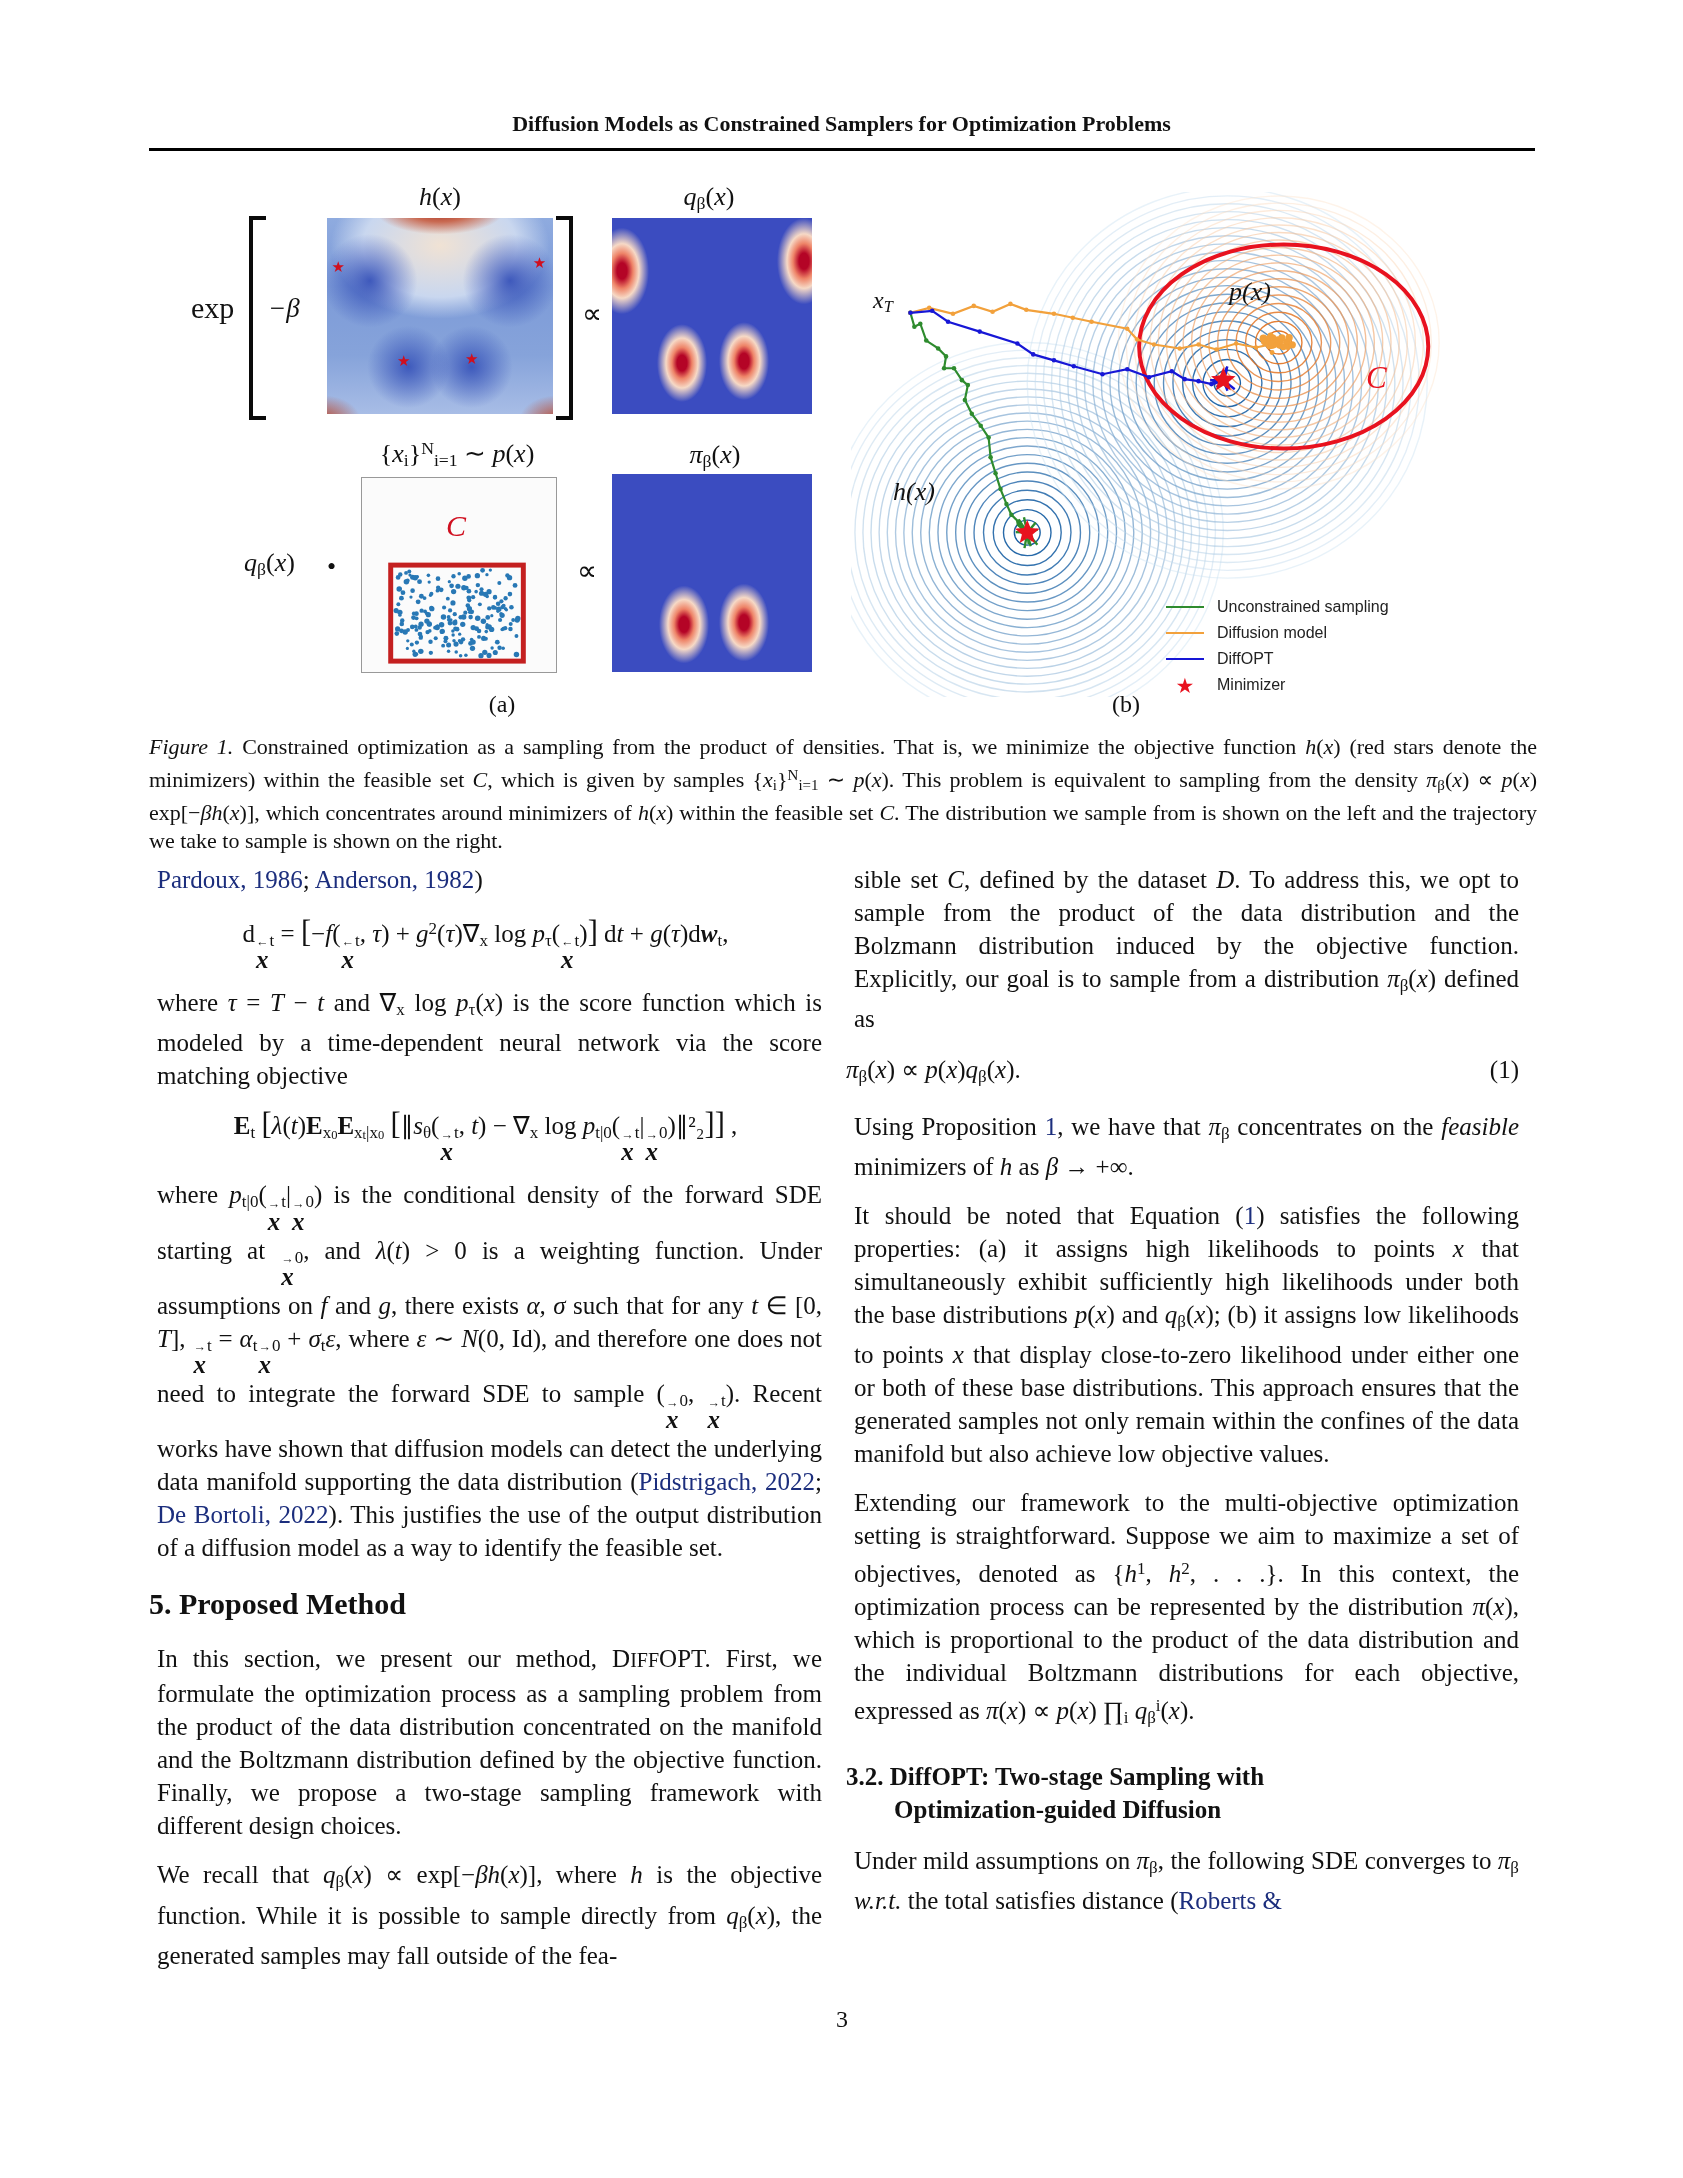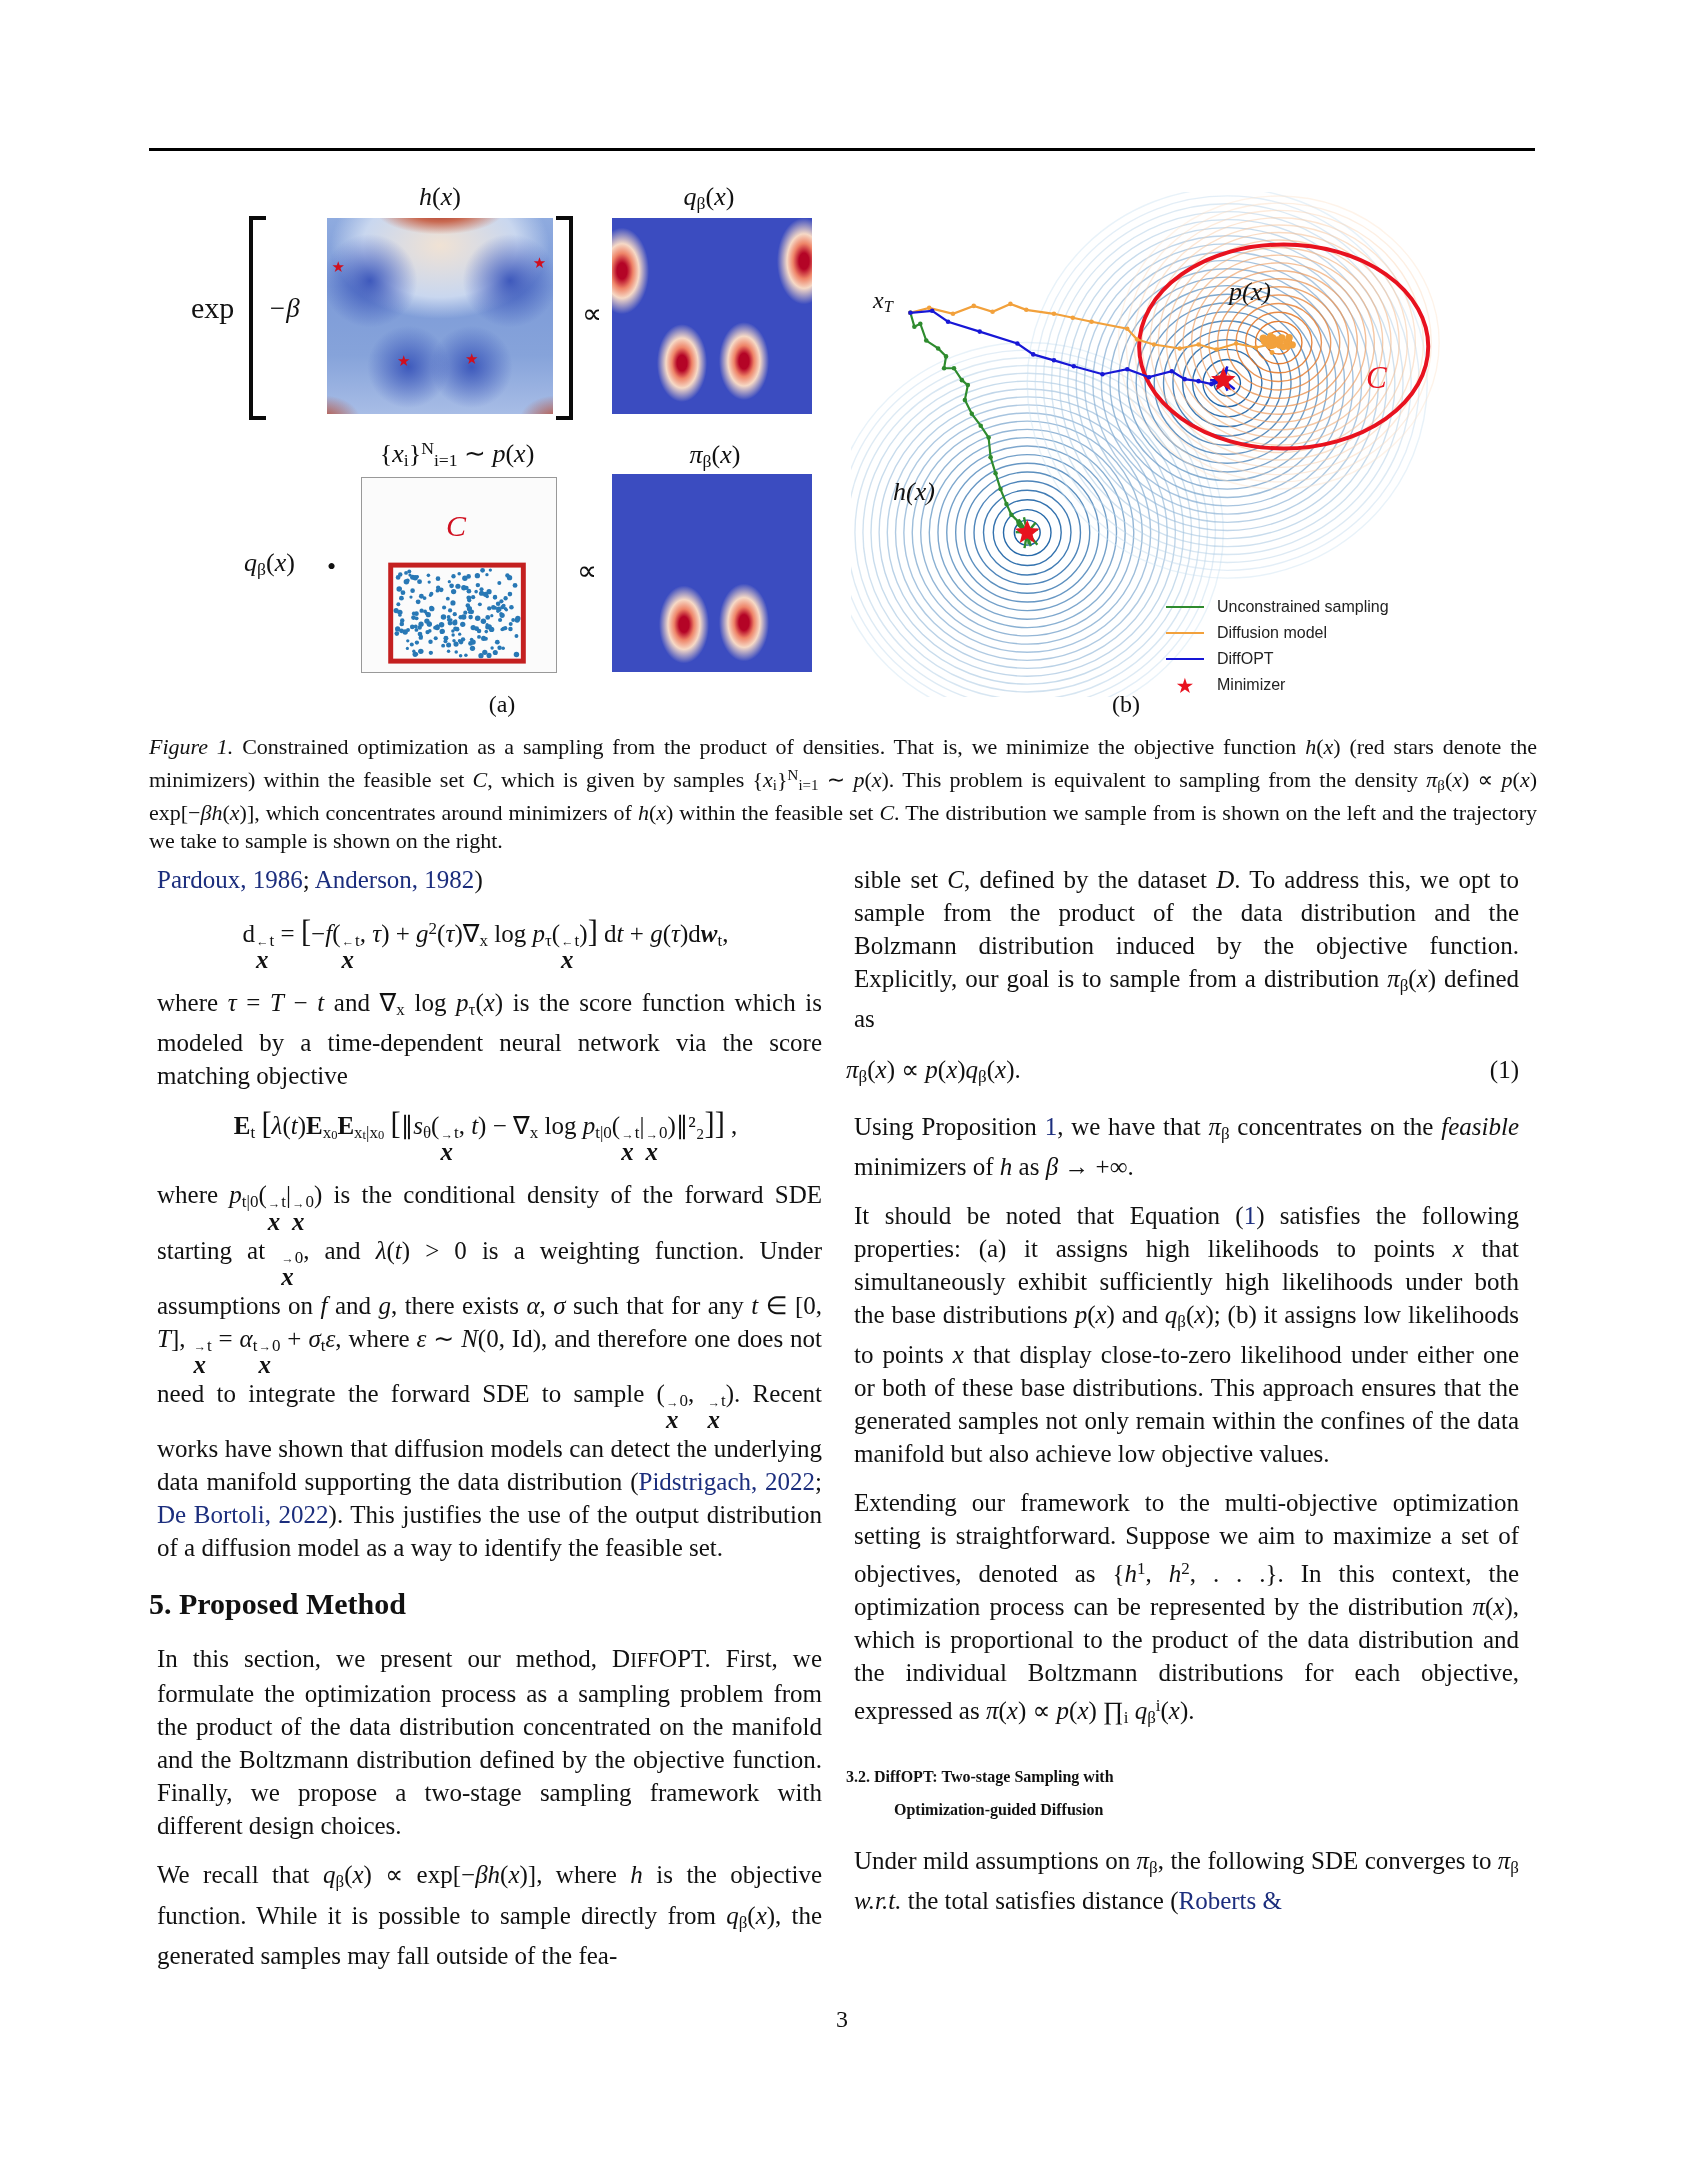--- a/index.html
+++ b/index.html
@@ -71,21 +71,21 @@
 
   
   .col{position:absolute;top:863px;width:673px;font-size:25px;line-height:33px;text-align:justify;}
   .col-l{left:149px;}
   .col-r{left:846px;}
   .col p{margin:0 0 16px 8px;}
   .eq{text-align:center;font-size:25px;margin:12px 0 14px 0;}
   .eqrow{position:relative;text-align:left;margin:18px 0 16px 0;}
   .eqnum{position:absolute;right:0;top:0;}
   .sec{font-size:30px;font-weight:bold;margin:22px 0 20px 0;text-align:left;line-height:36px;}
-  .subsec{font-size:16px;font-weight:bold;margin:26px 0 18px 0;text-align:left;line-height:33px;}
+  .subsec{font-size:25px;font-weight:bold;margin:26px 0 18px 0;text-align:left;line-height:33px;}
 
   
   .s-n{} .s-i{font-style:italic;} .s-bi{font-weight:bold;font-style:italic;}
   .s-sub{font-size:0.68em;vertical-align:-0.25em;}
   .s-sub2{font-size:0.5em;vertical-align:-0.42em;}
   .s-sup{font-size:0.68em;vertical-align:0.45em;}
   .s-link{color:#1c2e7d;}
   .s-sc{font-size:0.8em;}
   .s-big{font-size:1.22em;}
   .s-cal{font-style:italic;}
@@ -95,20 +95,21 @@
   .va{font-size:0.5em;font-style:normal;line-height:0.7;}
   .vb{font-style:italic;font-weight:bold;line-height:1;}
 
   .pageno{position:absolute;left:149px;top:2006px;width:1386px;text-align:center;font-size:24px;}
 </style>
 </head>
 <body>
 
 <div class="page">
 
+  <div class="title">Diffusion Models as Constrained Samplers for Optimization Problems</div>
   <div class="rule"></div>
 
   <div class="fig-label" style="left:440px;top:182px;"><span class="s-i">h</span><span class="s-n">(</span><span class="s-i">x</span><span class="s-n">)</span></div>
   <div class="fig-label" style="left:709px;top:182px;"><span class="s-i">q</span><span class="s-sub">β</span><span class="s-n">(</span><span class="s-i">x</span><span class="s-n">)</span></div>
 
   <div class="exp">exp</div>
   <div class="brk brk-l"></div>
   <div class="minusbeta">−β</div>
 
   <div class="panel panel-h">

